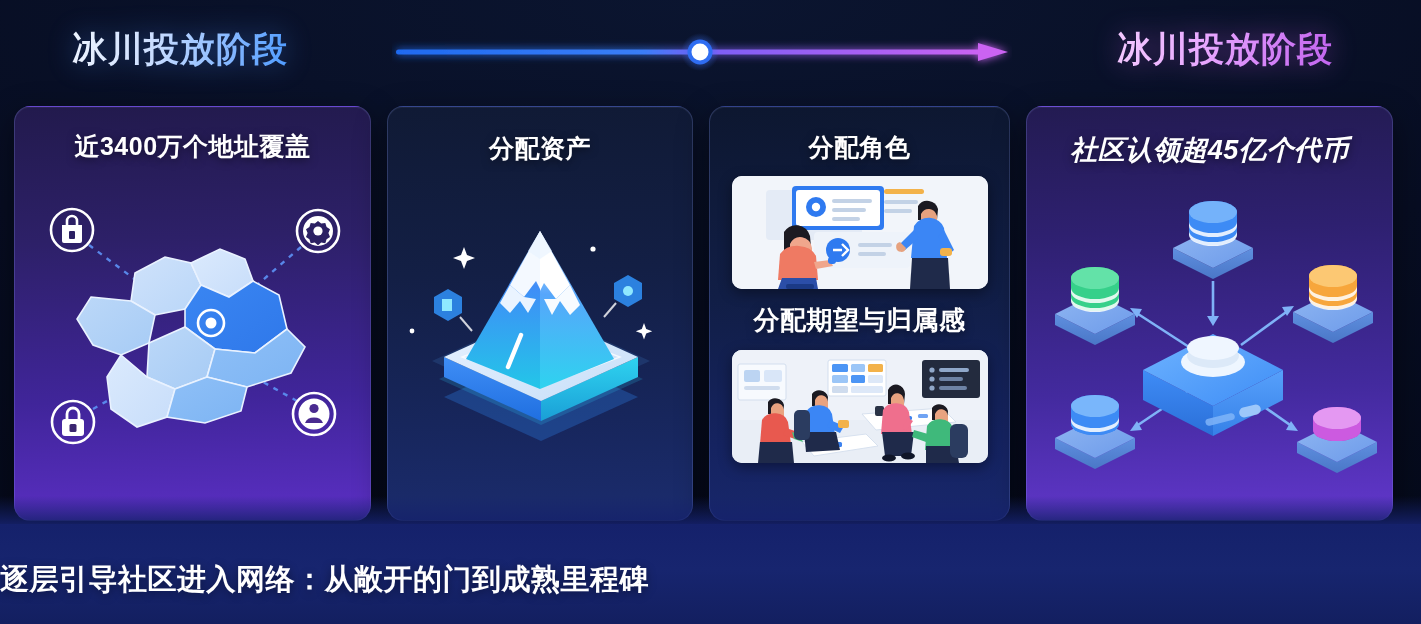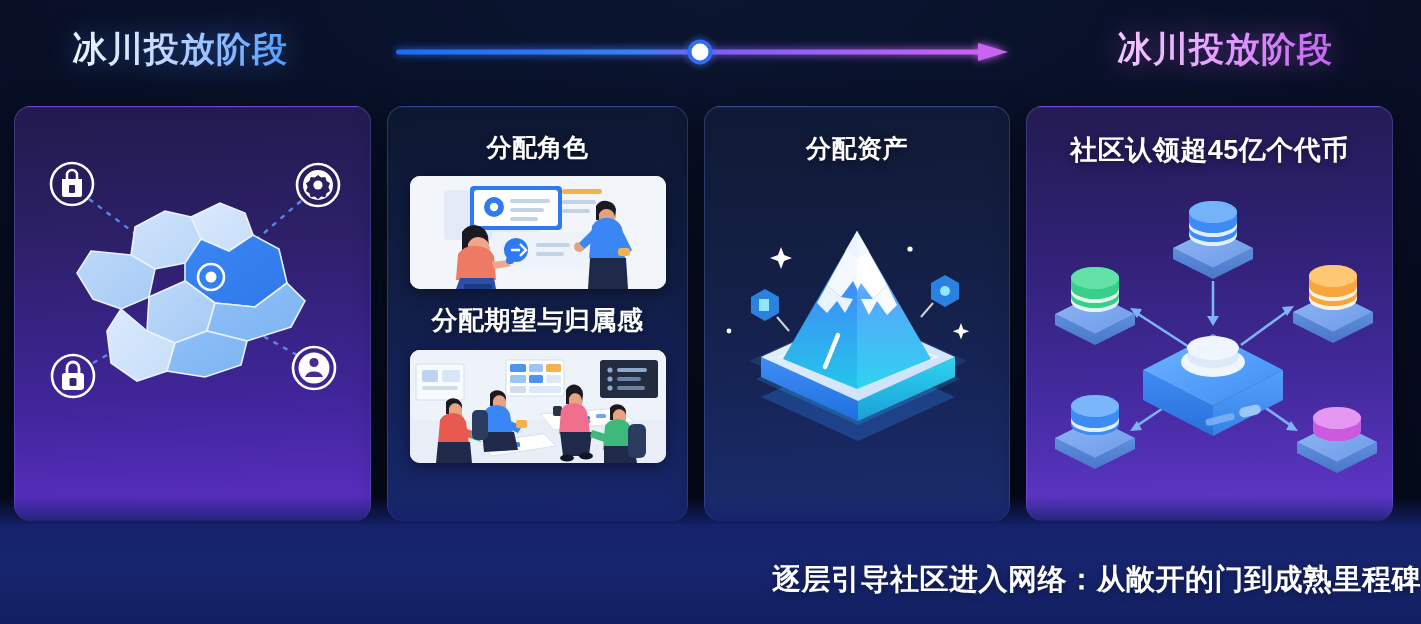--- a/index.html
+++ b/index.html
@@ -19,21 +19,21 @@
   #footer-band {
     position:absolute; left:0; right:0; bottom:0; height:100px;
     background:linear-gradient(180deg,#15216b 0%,#17256f 45%,#131f60 100%);
   }
   #footer-band:before{
     content:""; position:absolute; left:0; right:0; top:-28px; height:30px;
     background:linear-gradient(180deg,rgba(21,33,107,0) 0%,rgba(21,33,107,.95) 100%);
   }
   #footer-caption{
     position:absolute; left:0; right:0; bottom:24px;
-    text-align:right; color:#ffffff;
+    text-align:left; color:#ffffff;
     font-size:29px; font-weight:bold; letter-spacing:.5px;
     text-shadow:0 2px 10px rgba(0,0,0,.45);
   }
 
   
   .head-left, .head-right{
     position:absolute; top:26px; font-size:35px; font-weight:bold;
     letter-spacing:1px; white-space:nowrap;
   }
   .head-left{
@@ -66,20 +66,21 @@
     background:linear-gradient(178deg,#221a4d 0%,#2d2068 32%,#40259a 70%,#5b2fc4 100%);
   }
   .card.c2{ flex:0 0 306px;
     background:linear-gradient(178deg,#101a35 0%,#131f45 40%,#17265c 75%,#1b2c6e 100%);
   }
   .card.c3{ flex:0 0 301px;
     background:linear-gradient(178deg,#0d1730 0%,#111e46 45%,#152360 80%,#18276c 100%);
   }
   .card.c4{ flex:1 1 auto;
     background:linear-gradient(178deg,#231b52 0%,#2e2070 30%,#432a9e 68%,#6237cc 100%);
+    font-style:italic;
   }
   .card-title{
     position:relative; z-index:3; text-align:center; color:#ffffff;
     font-weight:bold; letter-spacing:.5px; padding:0 16px;
     text-shadow:0 2px 8px rgba(0,0,0,.5);
   }
   .c1 .card-title{ margin-top:24px; font-size:25px; line-height:1.26; }
   .c2 .card-title{ margin-top:25px; font-size:25px; }
   .c3 .card-title{ margin-top:24px; font-size:25px; }
   .c4 .card-title{ margin-top:25px; font-size:27px; }
@@ -130,20 +131,21 @@
       <circle cx="308" cy="22" r="19" fill="url(#nodeglow)"></circle>
       <circle cx="308" cy="22" r="12.5" fill="#2f6df2"></circle>
       <circle cx="308" cy="22" r="8.5" fill="#ffffff"></circle>
     </svg>
   </div>
 
   <div id="cards">
 
     <div class="card c1">
       <div class="card-title">
+        <div>近3400万个地址覆盖</div>
       </div>
       <div class="art" style="margin-top:14px;">
         <svg viewBox="0 0 357 300" width="357" height="300">
           <defs>
             <linearGradient id="m1" x1="0" y1="0" x2="1" y2="1">
               <stop offset="0" stop-color="#cfe2fb"></stop>
                 <stop offset="1" stop-color="#b9d6f8"></stop>
             </linearGradient>
             <linearGradient id="m2" x1="0" y1="0" x2="1" y2="1">
               <stop offset="0" stop-color="#bcd8f8"></stop>
@@ -203,20 +205,96 @@
             <rect x="47" y="242" width="22" height="17" rx="3" fill="#ffffff"></rect>
             <path d="M52 242 v-5 a6 6 0 0 1 12 0 v5" fill="none" stroke="#ffffff" stroke-width="2.8"></path>
             <rect x="54.5" y="247" width="7" height="8" rx="1.5" fill="#3a2570"></rect>
           </g>
 
           <g>
             <circle cx="299" cy="237" r="21" fill="none" stroke="#ffffff" stroke-width="2.6"></circle>
             <circle cx="299" cy="237" r="15.5" fill="#ffffff"></circle>
             <circle cx="299" cy="231.5" r="4.6" fill="#4a2b90"></circle>
             <path d="M290 246 a9.5 8 0 0 1 18 0 Z" fill="#4a2b90"></path>
+          </g>
+        </svg>
+      </div>
+    </div>
+
+    <div class="card c2">
+      <div class="card-title">分配资产</div>
+      <div class="art" style="margin-top:24px;">
+        <svg viewBox="0 0 306 300" width="306" height="300">
+          <defs>
+            <linearGradient id="plateTop" x1="0" y1="0" x2="1" y2="1">
+              <stop offset="0" stop-color="#e9f3ff"></stop>
+                <stop offset="1" stop-color="#c6def8"></stop>
+            </linearGradient>
+            <linearGradient id="plateSideL" x1="0" y1="0" x2="0" y2="1">
+              <stop offset="0" stop-color="#3f8ef6"></stop>
+                <stop offset="1" stop-color="#1f6fe0"></stop>
+            </linearGradient>
+            <linearGradient id="plateSideR" x1="0" y1="0" x2="0" y2="1">
+              <stop offset="0" stop-color="#2fd3f0"></stop>
+                <stop offset="1" stop-color="#1a9fd6"></stop>
+            </linearGradient>
+            <linearGradient id="mtnL" x1="0" y1="0" x2="0" y2="1">
+              <stop offset="0" stop-color="#bfe0ff"></stop>
+                <stop offset="0.35" stop-color="#3f8df7"></stop>
+              <stop offset="1" stop-color="#23c6e8"></stop>
+            </linearGradient>
+            <linearGradient id="mtnR" x1="0" y1="0" x2="0" y2="1">
+              <stop offset="0" stop-color="#d9ecff"></stop>
+                <stop offset="0.4" stop-color="#57a6fb"></stop>
+              <stop offset="1" stop-color="#2ed3ef"></stop>
+            </linearGradient>
+          </defs>
+
+          <g opacity=".30">
+            <path fill="#2f86ef" d="M153 252 L250 208 L153 164 L56 208 Z"></path>
+          </g>
+          <g opacity=".20">
+            <path fill="#2fc4ef" d="M153 236 L255 190 L153 144 L51 190 Z"></path>
+          </g>
+          <g opacity=".14">
+            <path fill="#56a8ff" d="M153 222 L262 172 L153 122 L44 172 Z"></path>
+          </g>
+
+          <path fill="url(#plateSideL)" d="M56 168 L153 212 L153 232 L56 188 Z"></path>
+          <path fill="url(#plateSideR)" d="M250 168 L153 212 L153 232 L250 188 Z"></path>
+          <path fill="url(#plateTop)" d="M153 124 L250 168 L153 212 L56 168 Z"></path>
+          <path fill="none" stroke="#ffffff" stroke-width="1.4" opacity=".75" d="M153 138 L232 168 L153 198 L74 168 Z"></path>
+
+          <path fill="url(#mtnL)" d="M152 42 L78 170 L152 200 Z"></path>
+          <path fill="url(#mtnR)" d="M152 42 L226 170 L152 200 Z"></path>
+
+          <path fill="#f4f9ff" d="M152 42 L122 96 L136 108 L148 92 L152 100 Z"></path>
+          <path fill="#ffffff" d="M152 42 L182 96 L168 110 L156 94 L152 102 Z"></path>
+          <path fill="#eaf4ff" d="M122 96 L112 114 L122 124 L132 112 L140 124 L148 110 L136 108 Z"></path>
+          <path fill="#f7fbff" d="M182 96 L192 116 L182 126 L172 112 L164 126 L156 110 L168 110 Z"></path>
+          <path fill="#e6f1ff" d="M152 42 L140 62 L152 70 L164 62 Z" opacity=".6"></path>
+
+          <path stroke="#ffffff" stroke-width="4.5" stroke-linecap="round" d="M133 146 L120 178"></path>
+
+          <g>
+            <path d="M46 108 L60 100 L74 108 L74 124 L60 132 L46 124 Z" fill="#2f8cf0" opacity=".9"></path>
+            <path d="M54 110 h10 v12 h-10 Z" fill="#8fe8ff"></path>
+            <path stroke="#ffffff" stroke-width="2" opacity=".8" d="M72 128 L84 142"></path>
+          </g>
+          <g>
+            <path d="M226 94 L240 86 L254 94 L254 110 L240 118 L226 110 Z" fill="#2f8cf0" opacity=".9"></path>
+            <circle cx="240" cy="102" r="5" fill="#8fe8ff"></circle>
+            <path stroke="#ffffff" stroke-width="2" opacity=".8" d="M228 114 L216 128"></path>
+          </g>
+
+          <g fill="#ffffff">
+            <path d="M76 58 l3 8 8 3 -8 3 -3 8 -3 -8 -8 -3 8 -3 Z"></path>
+            <path d="M256 134 l2.2 6 6 2.2 -6 2.2 -2.2 6 -2.2 -6 -6 -2.2 6 -2.2 Z"></path>
+            <circle cx="205" cy="60" r="2.6"></circle>
+            <circle cx="24" cy="142" r="2.4"></circle>
           </g>
         </svg>
       </div>
     </div>
 
     <div class="card c3">
       <div class="card-title">分配角色</div>
 
       <div class="thumb">
         <svg viewBox="0 0 256 113">
@@ -321,96 +399,20 @@
           <path d="M200 58 a9 9 0 0 1 16 3 l-1 9 -15 0 Z" fill="#1b1a22"></path>
           <path d="M203 64 a7 9 0 0 1 13 2 l0 9 -13 0 Z" fill="#e9a380"></path>
           <path d="M195 76 a14 12 0 0 1 26 2 l3 22 -31 0 Z" fill="#3fb97b"></path>
           <path d="M196 84 l-14 -4 -2 7 14 5 Z" fill="#3fb97b"></path>
           <path d="M194 96 h30 l3 17 -33 0 Z" fill="#1f2a4a"></path>
           <rect x="218" y="74" width="18" height="34" rx="6" fill="#2b3c60"></rect>
         </svg>
       </div>
     </div>
 
-    <div class="card c2">
-      <div class="card-title">分配资产</div>
-      <div class="art" style="margin-top:24px;">
-        <svg viewBox="0 0 306 300" width="306" height="300">
-          <defs>
-            <linearGradient id="plateTop" x1="0" y1="0" x2="1" y2="1">
-              <stop offset="0" stop-color="#e9f3ff"></stop>
-                <stop offset="1" stop-color="#c6def8"></stop>
-            </linearGradient>
-            <linearGradient id="plateSideL" x1="0" y1="0" x2="0" y2="1">
-              <stop offset="0" stop-color="#3f8ef6"></stop>
-                <stop offset="1" stop-color="#1f6fe0"></stop>
-            </linearGradient>
-            <linearGradient id="plateSideR" x1="0" y1="0" x2="0" y2="1">
-              <stop offset="0" stop-color="#2fd3f0"></stop>
-                <stop offset="1" stop-color="#1a9fd6"></stop>
-            </linearGradient>
-            <linearGradient id="mtnL" x1="0" y1="0" x2="0" y2="1">
-              <stop offset="0" stop-color="#bfe0ff"></stop>
-                <stop offset="0.35" stop-color="#3f8df7"></stop>
-              <stop offset="1" stop-color="#23c6e8"></stop>
-            </linearGradient>
-            <linearGradient id="mtnR" x1="0" y1="0" x2="0" y2="1">
-              <stop offset="0" stop-color="#d9ecff"></stop>
-                <stop offset="0.4" stop-color="#57a6fb"></stop>
-              <stop offset="1" stop-color="#2ed3ef"></stop>
-            </linearGradient>
-          </defs>
-
-          <g opacity=".30">
-            <path fill="#2f86ef" d="M153 252 L250 208 L153 164 L56 208 Z"></path>
-          </g>
-          <g opacity=".20">
-            <path fill="#2fc4ef" d="M153 236 L255 190 L153 144 L51 190 Z"></path>
-          </g>
-          <g opacity=".14">
-            <path fill="#56a8ff" d="M153 222 L262 172 L153 122 L44 172 Z"></path>
-          </g>
-
-          <path fill="url(#plateSideL)" d="M56 168 L153 212 L153 232 L56 188 Z"></path>
-          <path fill="url(#plateSideR)" d="M250 168 L153 212 L153 232 L250 188 Z"></path>
-          <path fill="url(#plateTop)" d="M153 124 L250 168 L153 212 L56 168 Z"></path>
-          <path fill="none" stroke="#ffffff" stroke-width="1.4" opacity=".75" d="M153 138 L232 168 L153 198 L74 168 Z"></path>
-
-          <path fill="url(#mtnL)" d="M152 42 L78 170 L152 200 Z"></path>
-          <path fill="url(#mtnR)" d="M152 42 L226 170 L152 200 Z"></path>
-
-          <path fill="#f4f9ff" d="M152 42 L122 96 L136 108 L148 92 L152 100 Z"></path>
-          <path fill="#ffffff" d="M152 42 L182 96 L168 110 L156 94 L152 102 Z"></path>
-          <path fill="#eaf4ff" d="M122 96 L112 114 L122 124 L132 112 L140 124 L148 110 L136 108 Z"></path>
-          <path fill="#f7fbff" d="M182 96 L192 116 L182 126 L172 112 L164 126 L156 110 L168 110 Z"></path>
-          <path fill="#e6f1ff" d="M152 42 L140 62 L152 70 L164 62 Z" opacity=".6"></path>
-
-          <path stroke="#ffffff" stroke-width="4.5" stroke-linecap="round" d="M133 146 L120 178"></path>
-
-          <g>
-            <path d="M46 108 L60 100 L74 108 L74 124 L60 132 L46 124 Z" fill="#2f8cf0" opacity=".9"></path>
-            <path d="M54 110 h10 v12 h-10 Z" fill="#8fe8ff"></path>
-            <path stroke="#ffffff" stroke-width="2" opacity=".8" d="M72 128 L84 142"></path>
-          </g>
-          <g>
-            <path d="M226 94 L240 86 L254 94 L254 110 L240 118 L226 110 Z" fill="#2f8cf0" opacity=".9"></path>
-            <circle cx="240" cy="102" r="5" fill="#8fe8ff"></circle>
-            <path stroke="#ffffff" stroke-width="2" opacity=".8" d="M228 114 L216 128"></path>
-          </g>
-
-          <g fill="#ffffff">
-            <path d="M76 58 l3 8 8 3 -8 3 -3 8 -3 -8 -8 -3 8 -3 Z"></path>
-            <path d="M256 134 l2.2 6 6 2.2 -6 2.2 -2.2 6 -2.2 -6 -6 -2.2 6 -2.2 Z"></path>
-            <circle cx="205" cy="60" r="2.6"></circle>
-            <circle cx="24" cy="142" r="2.4"></circle>
-          </g>
-        </svg>
-      </div>
-    </div>
-
     <div class="card c4">
       <div class="card-title">社区认领超45亿个代币</div>
       <div class="art" style="margin-top:16px;">
         <svg viewBox="0 0 378 320" width="378" height="320">
           <defs>
             <linearGradient id="padTop" x1="0" y1="0" x2="1" y2="1">
               <stop offset="0" stop-color="#8fb6f2"></stop>
                 <stop offset="1" stop-color="#6d9bea"></stop>
             </linearGradient>
             <linearGradient id="padSide" x1="0" y1="0" x2="0" y2="1">

